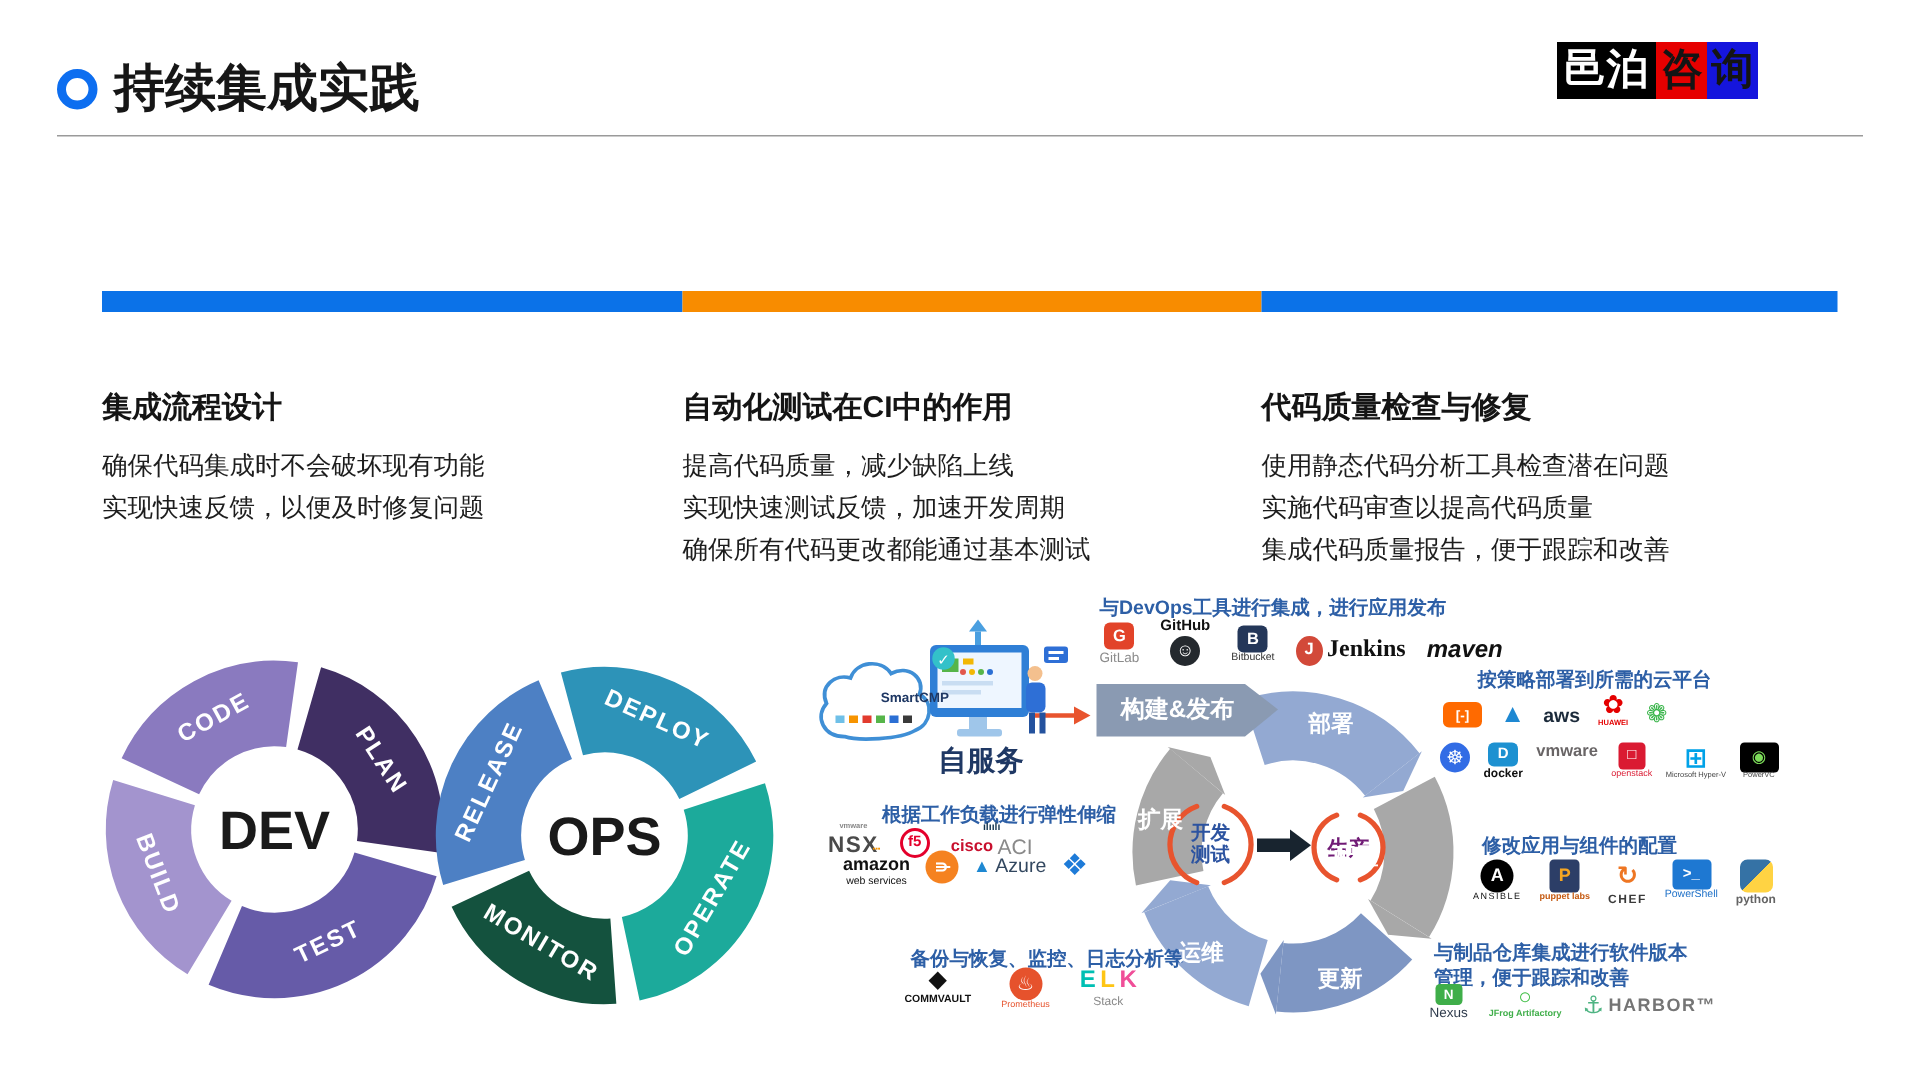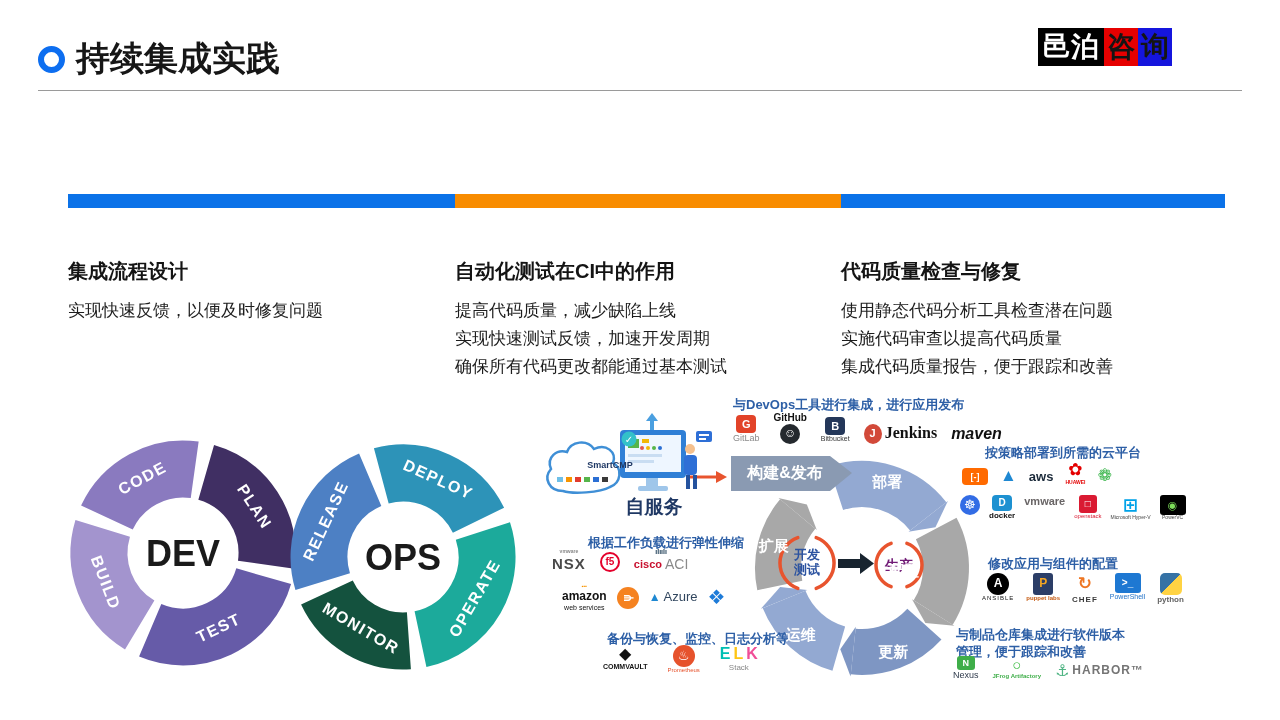--- a/index.html
+++ b/index.html
@@ -40,20 +40,21 @@
       <span style="background: rgb(230, 0, 0); color: rgb(20, 20, 20); width: 34px;">咨</span>
       <span style="background: rgb(21, 21, 221); color: rgb(20, 20, 20); width: 34px;">询</span>
     </div>
   <div class="abs rule" style="left:38px;top:90px;width:1204px"></div>
 
   <div id="accent-bar"></div>
 
   <div class="abs col" style="left:68px;top:258px">
     <h3>集成流程设计</h3>
     <div class="collines">
+        <div class="bl">确保代码集成时不会破坏现有功能</div>
         <div class="bl">实现快速反馈，以便及时修复问题</div>
       </div>
   </div>
   <div class="abs col" style="left:455px;top:258px">
     <h3>自动化测试在CI中的作用</h3>
     <div class="collines">
         <div class="bl">提高代码质量，减少缺陷上线</div>
         <div class="bl">实现快速测试反馈，加速开发周期</div>
         <div class="bl">确保所有代码更改都能通过基本测试</div>
       </div>
@@ -326,21 +327,21 @@
         </div>
       </div>
       <div class="chip">
         <div class="cap" style="color: rgb(20, 53, 79); font-size: 7px; font-weight: 700;">ılıılı</div>
         <div class="chip-parts">
           <span style="color: rgb(200, 16, 46); font-size: 11px; font-weight: 700; white-space: nowrap;">cisco</span>
           <span style="color: rgb(138, 138, 138); font-size: 14px; white-space: nowrap;">ACI</span>
         </div>
       </div>
     </div>
-    <div class="chiprow" style="left: 562px; top: 584px; gap: 10px; align-items: center;">
+    <div class="chiprow" style="left: 562px; top: 564px; gap: 10px; align-items: center;">
       <div class="chip">
         <div class="cap" style="color: rgb(247, 148, 0); font-size: 5px;">▪▪▪</div>
         <div class="chip-parts">
           <span style="color: rgb(17, 17, 17); font-size: 12px; font-weight: 800; white-space: nowrap;">amazon</span>
         </div>
         <div class="cap" style="color: rgb(17, 17, 17); font-size: 7px;">web services</div>
       </div>
       <div class="chip">
         <div class="chip-parts">
           <div class="tile" style="background: rgb(245, 130, 32); color: rgb(255, 255, 255); width: 22px; height: 22px; font-size: 13px; border-radius: 50%; transform: rotate(90deg);">⋔</div>

